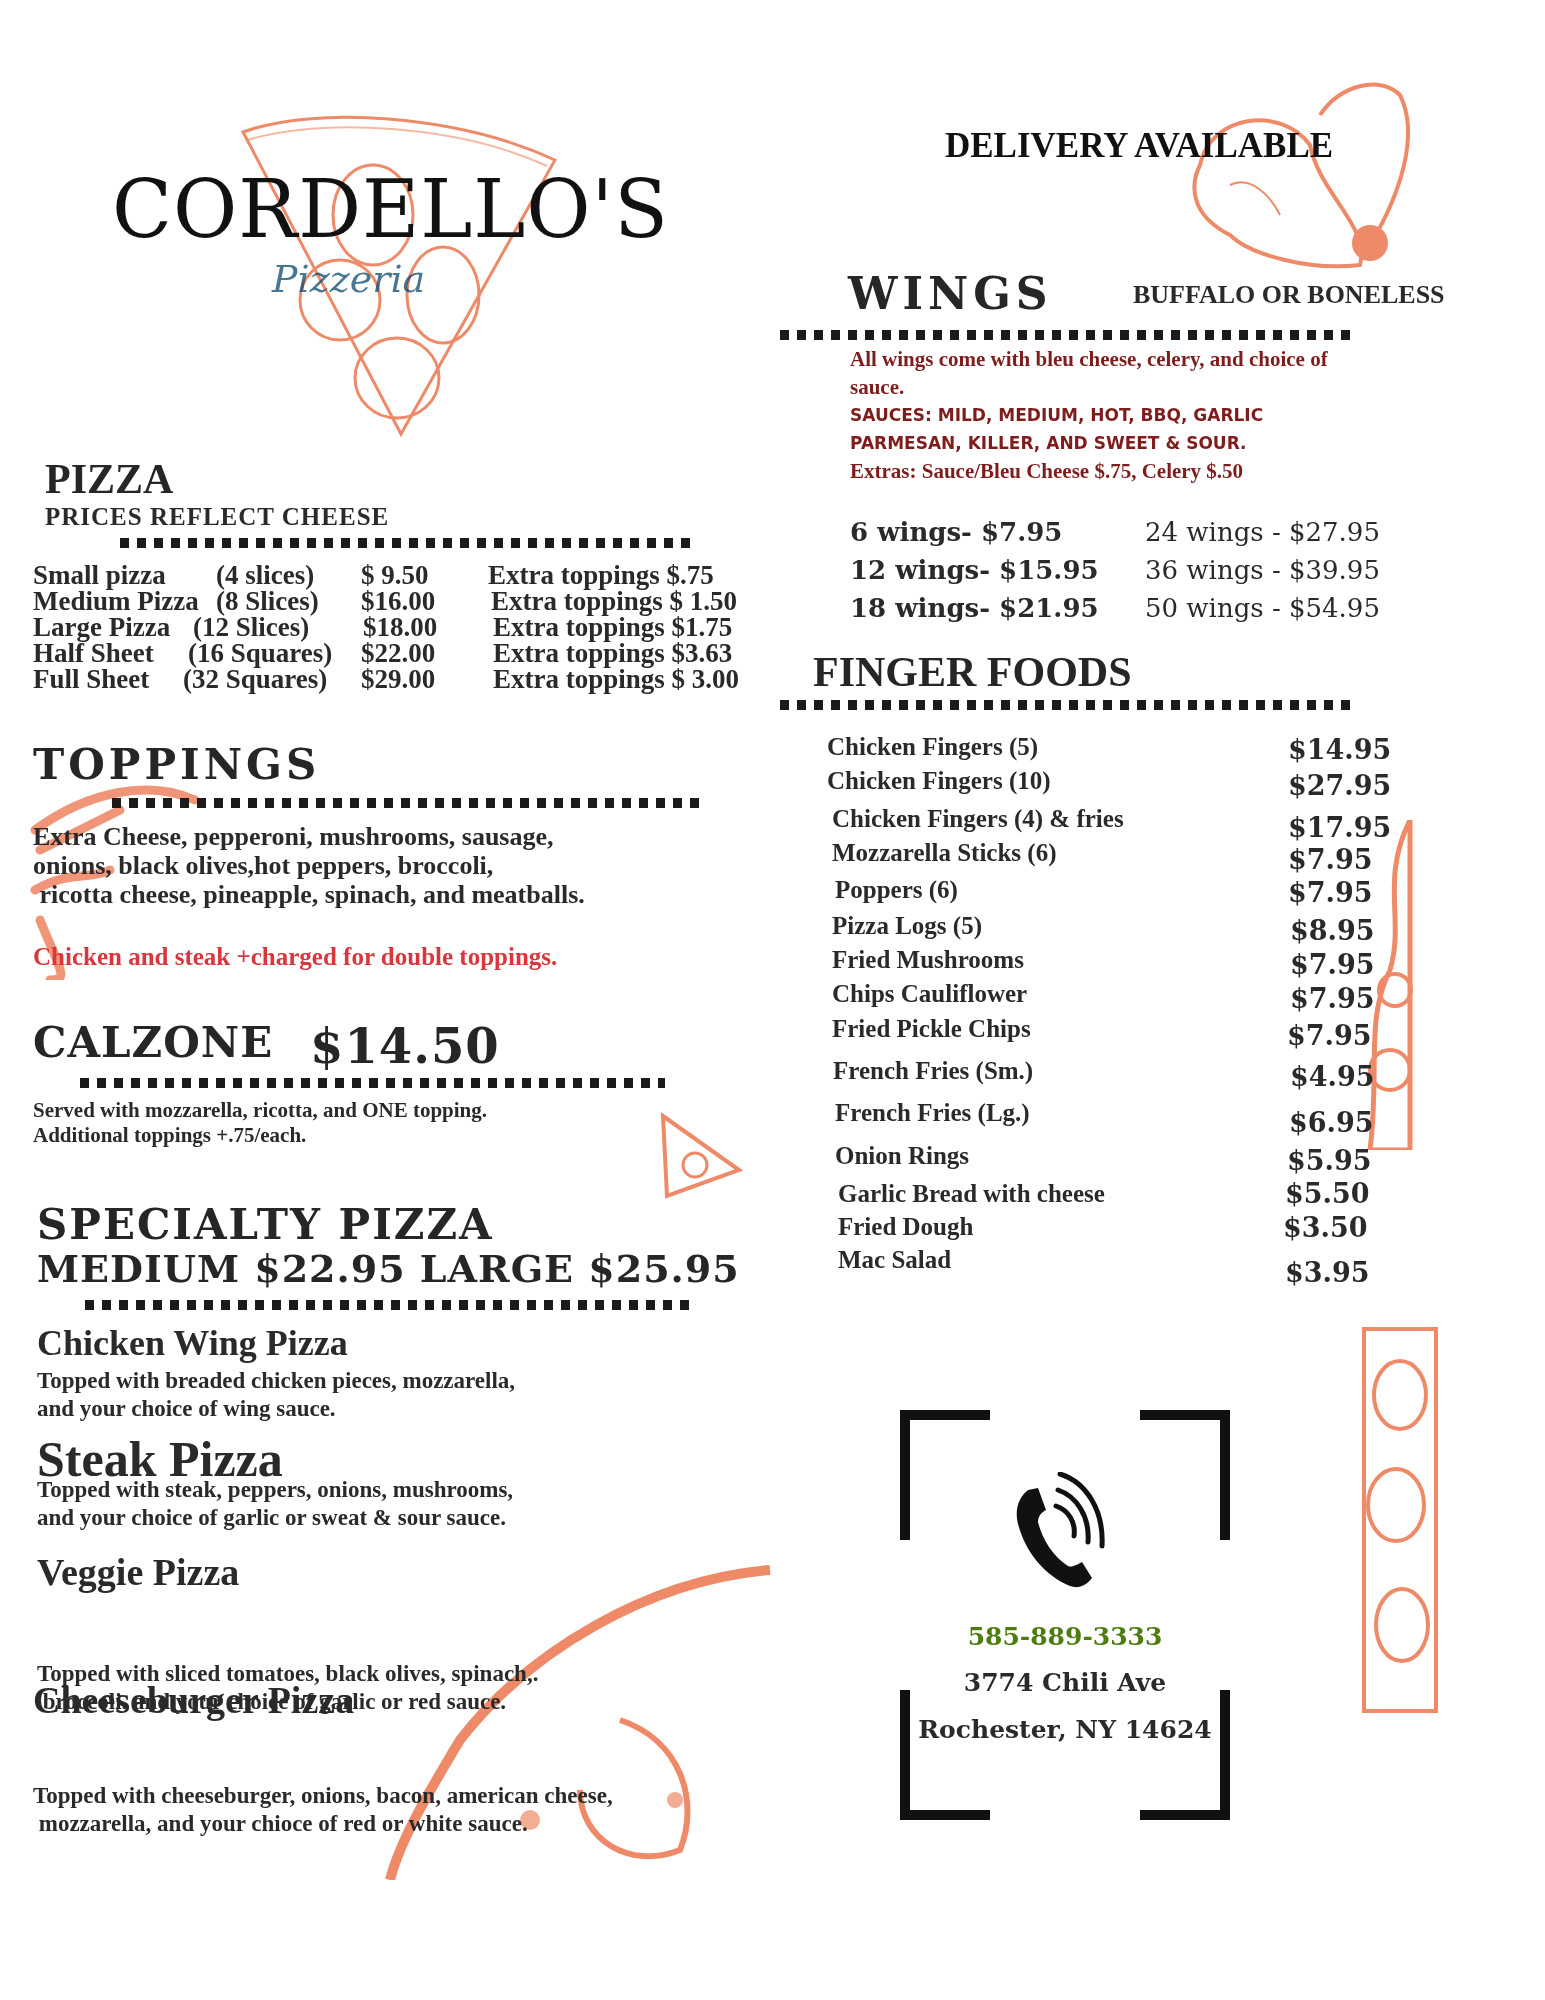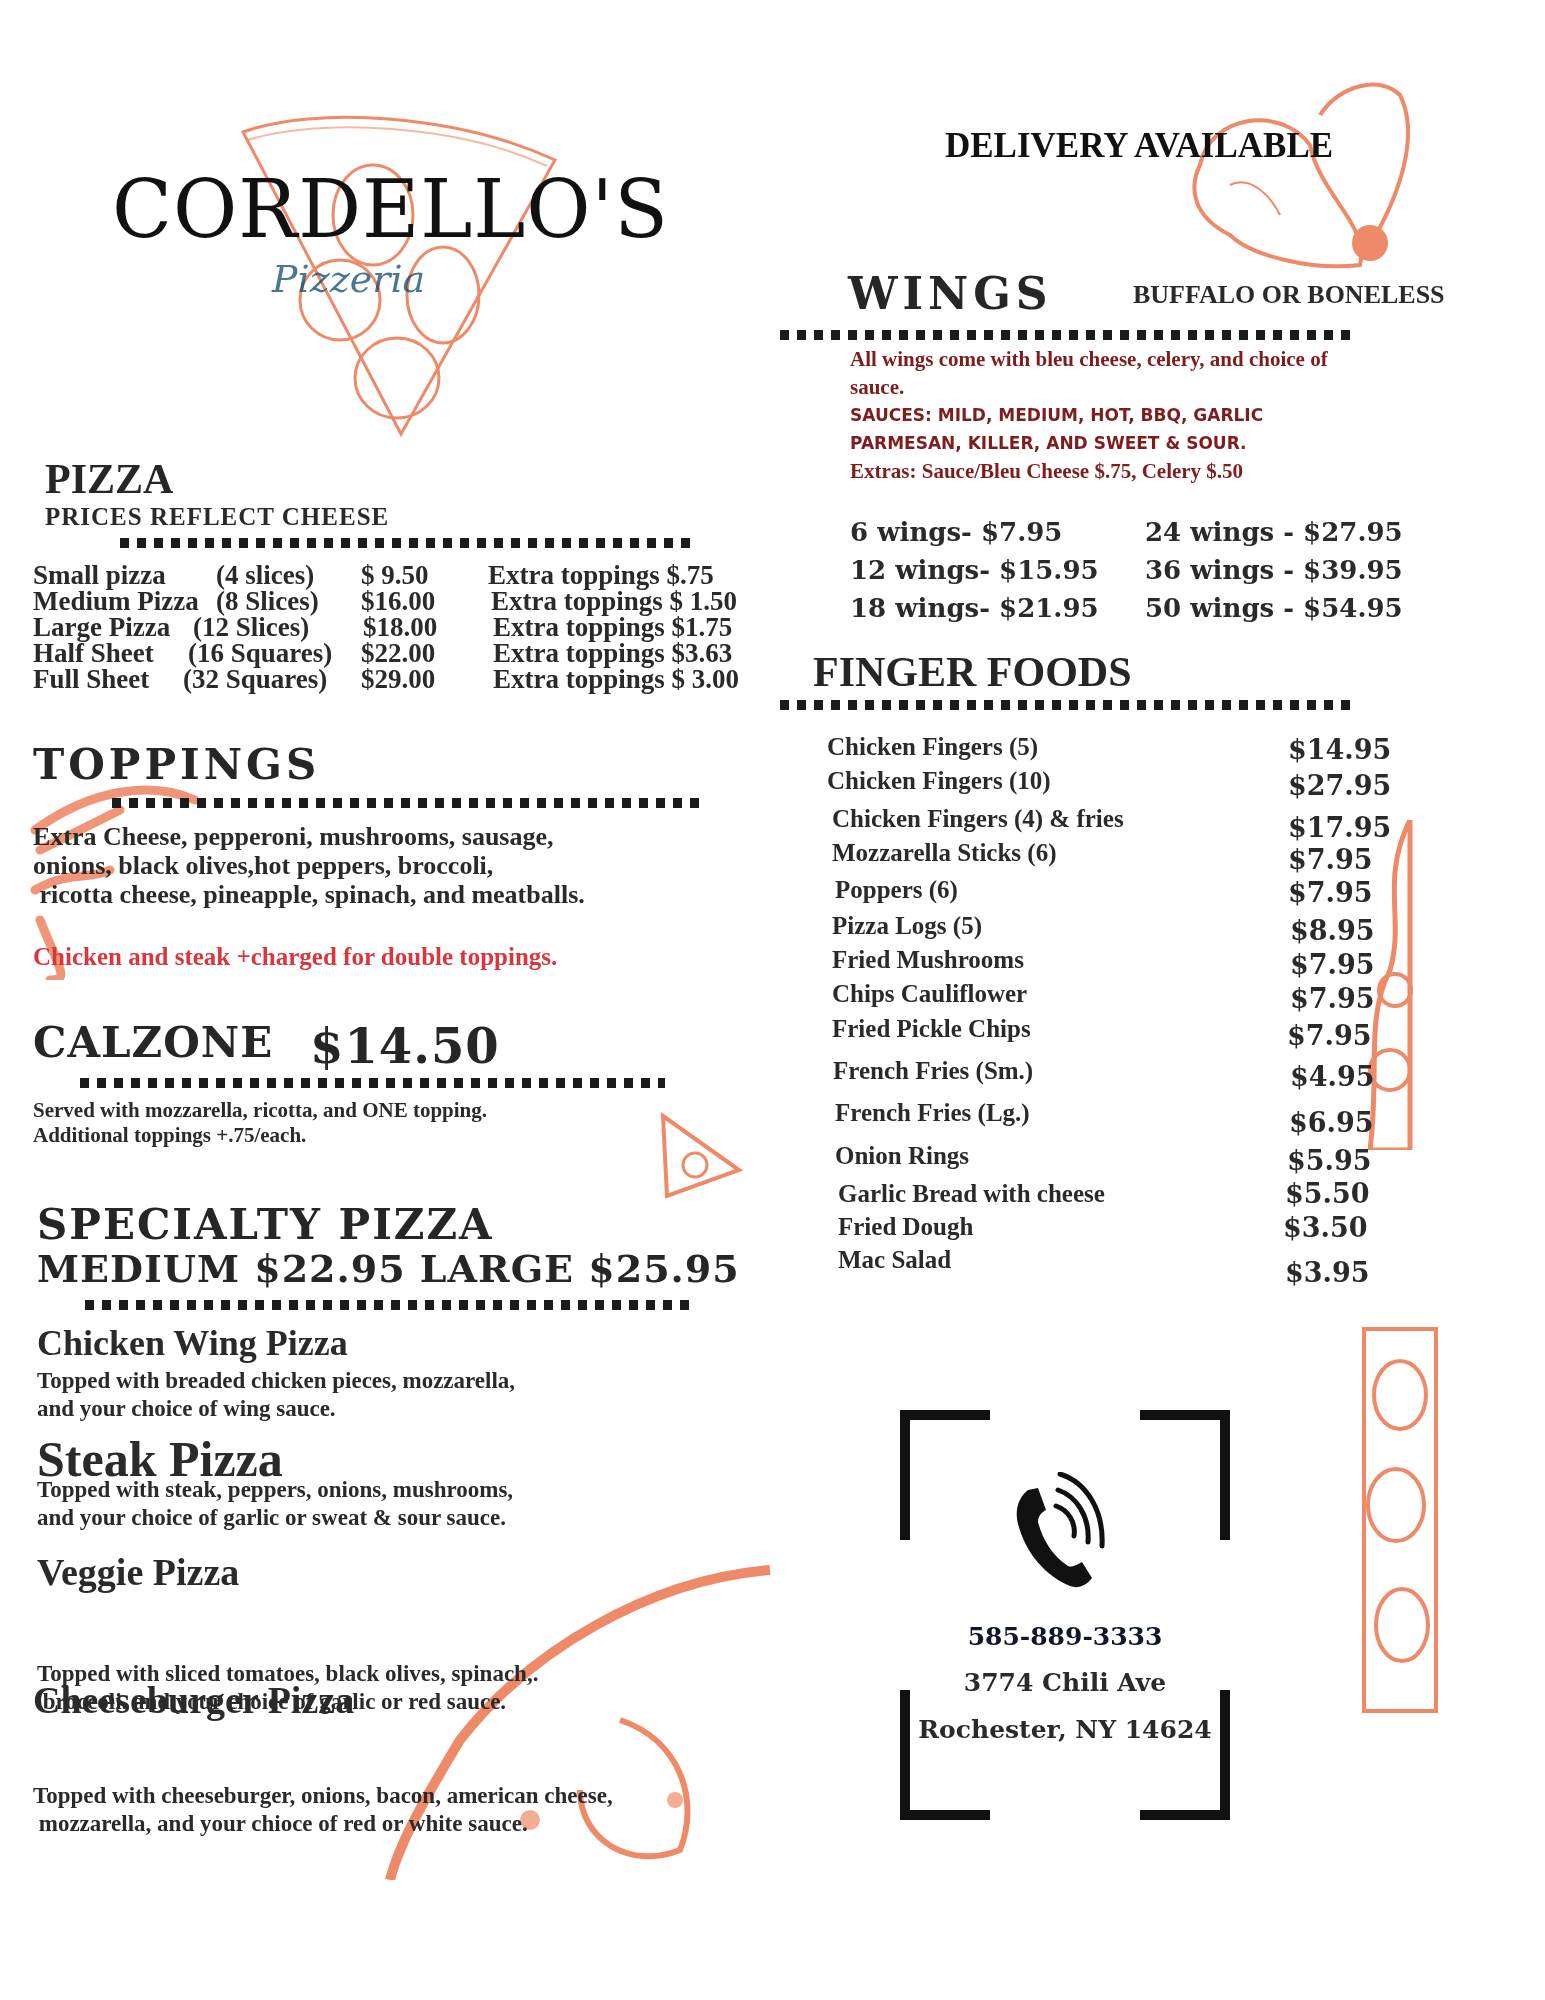--- a/index.html
+++ b/index.html
@@ -155,21 +155,21 @@
   <div>sauce.</div>
   <div style="font-family:'DejaVu Sans',sans-serif;font-size:17px;">SAUCES: MILD, MEDIUM, HOT, BBQ, GARLIC</div>
   <div style="font-family:'DejaVu Sans',sans-serif;font-size:17px;">PARMESAN, KILLER, AND SWEET &amp; SOUR.</div>
   <div>Extras: Sauce/Bleu Cheese $.75, Celery $.50</div>
 </div>
 <div class="abs" style="left:850px;top:513px;font-family:'DejaVu Serif',serif;font-weight:bold;font-size:26px;line-height:38px;color:#2a2a2a;">
   <div>6 wings- $7.95</div>
   <div>12 wings- $15.95</div>
   <div>18 wings- $21.95</div>
 </div>
-<div class="abs" style="left:1145px;top:513px;font-family:'DejaVu Serif',serif;font-weight:bold;font-size:26px;line-height:38px;color:#2a2a2a;">
+<div class="abs" style="left:1145px;top:513px;font-family:'DejaVu Serif',serif;font-weight:normal;font-size:26px;line-height:38px;color:#2a2a2a;">
   <div>24 wings - $27.95</div>
   <div>36 wings - $39.95</div>
   <div>50 wings - $54.95</div>
 </div>
 
 <div class="abs h1" style="left:813px;top:648px;font-size:42px;letter-spacing:0;font-family:'Liberation Serif',serif;">FINGER FOODS</div>
 <div class="dotline" style="left:780px;top:700px;width:570px;"></div>
 
 <div class="abs" style="left:0;top:12px;width:1398px;height:2000px;pointer-events:none;">
   <div class="ff-name" style="left:827px;top:721px">Chicken Fingers (5)</div>
@@ -225,16 +225,16 @@
   <div style="position:absolute;left:0;bottom:0;width:80px;height:120px;border-left:10px solid #111;border-bottom:10px solid #111;"></div>
   <div style="position:absolute;right:0;bottom:0;width:80px;height:120px;border-right:10px solid #111;border-bottom:10px solid #111;"></div>
 
   <svg style="position:absolute;left:112px;top:62px" width="100" height="120" viewBox="0 0 100 120">
     <path d="M16 18 C8 24 2 36 6 52 C14 82 34 104 58 114 C66 117 74 114 80 106 L70 90 C66 92 60 96 56 94 C40 84 30 66 26 50 C26 44 30 40 34 38 L26 16 Z" fill="#111"></path>
     <path d="M44 34 C56 38 64 50 62 64" fill="none" stroke="#111" stroke-width="5" stroke-linecap="round"></path>
     <path d="M46 18 C64 24 78 44 76 70" fill="none" stroke="#111" stroke-width="5" stroke-linecap="round"></path>
     <path d="M48 2 C74 10 92 38 90 74" fill="none" stroke="#111" stroke-width="5" stroke-linecap="round"></path>
   </svg>
 
-  <div style="position:absolute;left:0;width:330px;top:212px;text-align:center;font-family:'DejaVu Serif',serif;font-weight:bold;font-size:25px;color:#0f172a;">585-889-3333</div>
+  <div style="position:absolute;left:0;width:330px;top:212px;text-align:center;font-family:'DejaVu Serif',serif;font-weight:bold;font-size:25px;color:#4d7c0f;">585-889-3333</div>
   <div style="position:absolute;left:0;width:330px;top:258px;text-align:center;font-family:'DejaVu Serif',serif;font-weight:bold;font-size:25px;color:#2a2a2a;">3774 Chili Ave</div>
   <div style="position:absolute;left:0;width:330px;top:305px;text-align:center;font-family:'DejaVu Serif',serif;font-weight:bold;font-size:25px;color:#2a2a2a;">Rochester, NY 14624</div>
 </div>
 
 </body></html>

